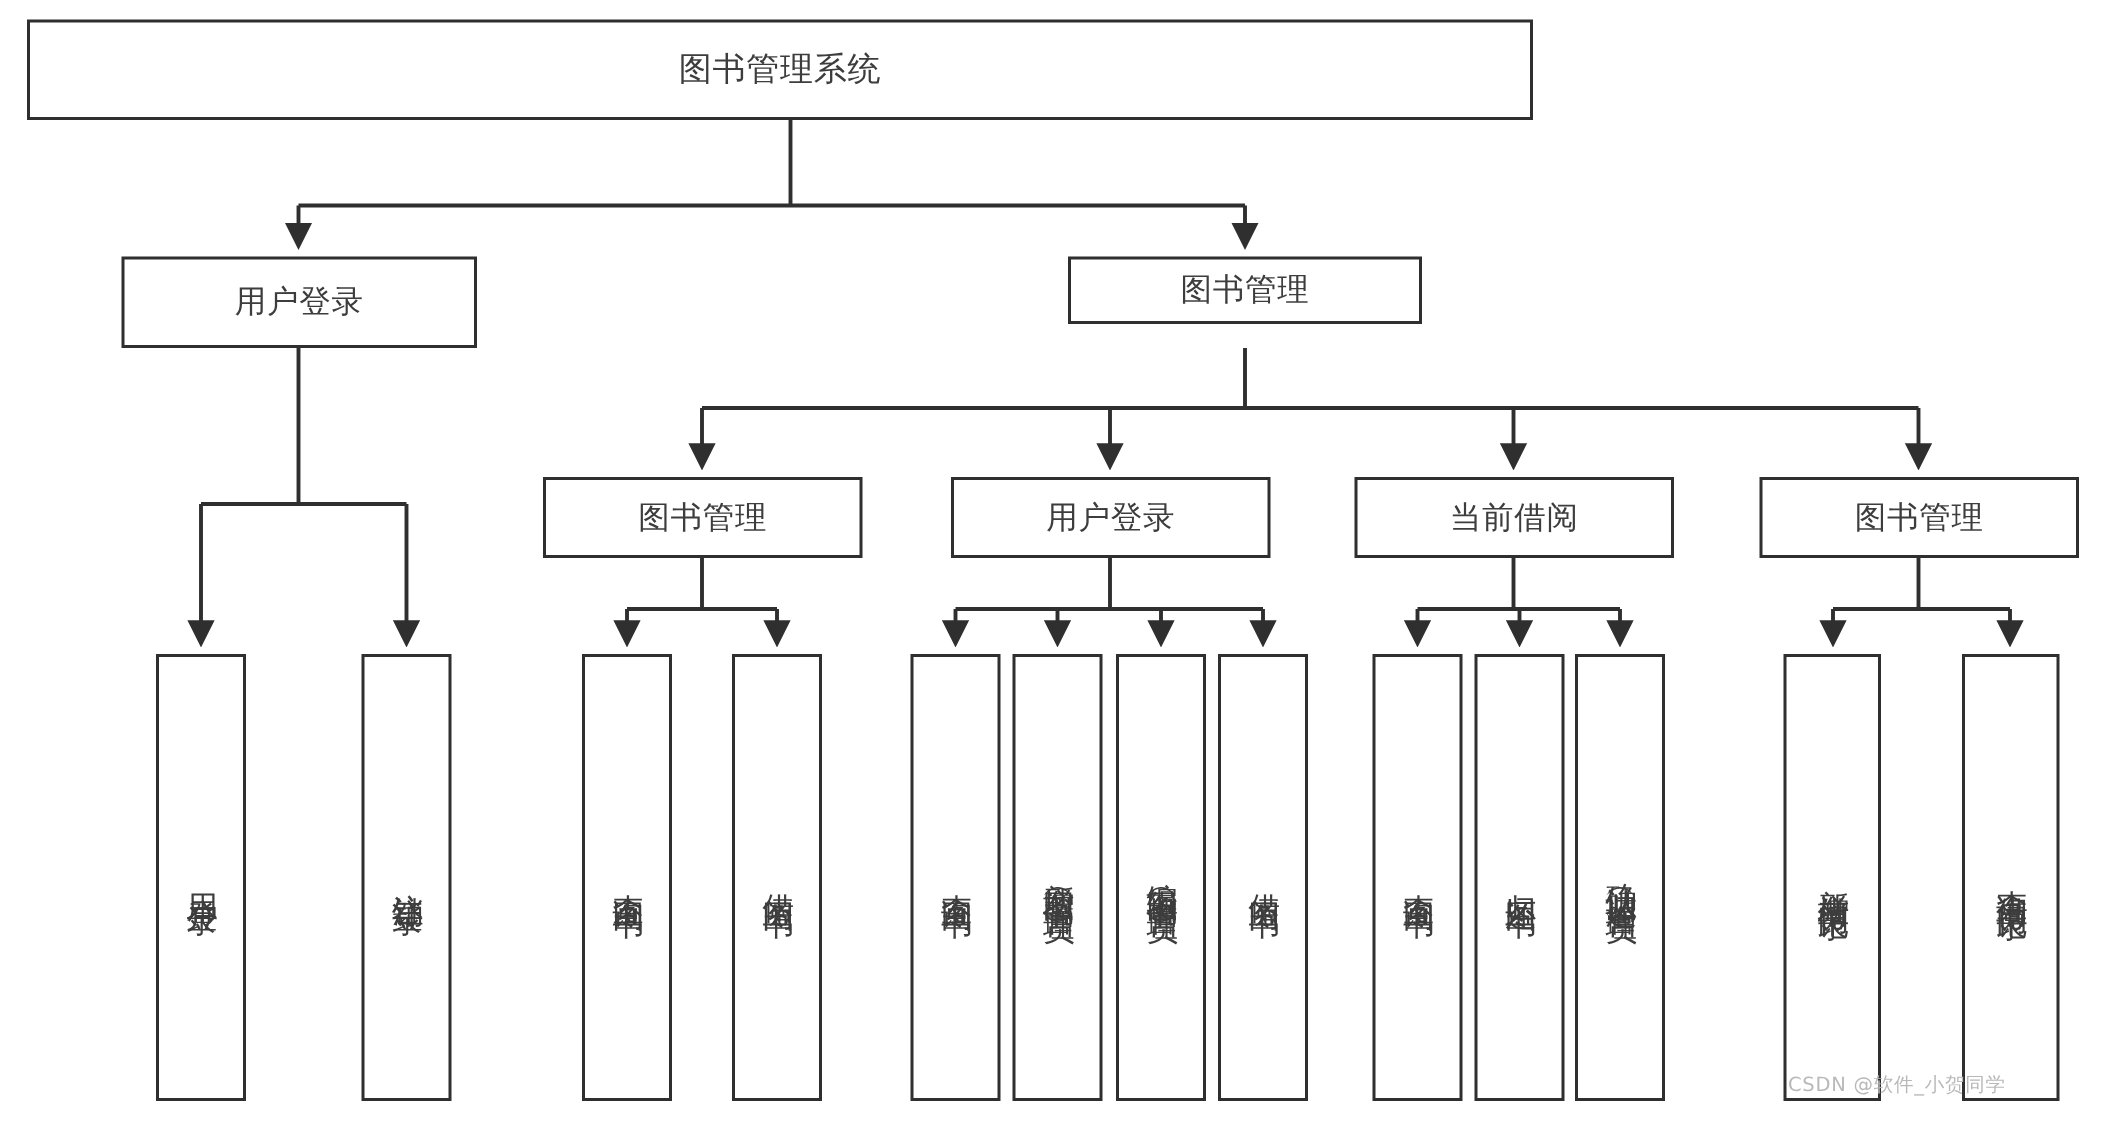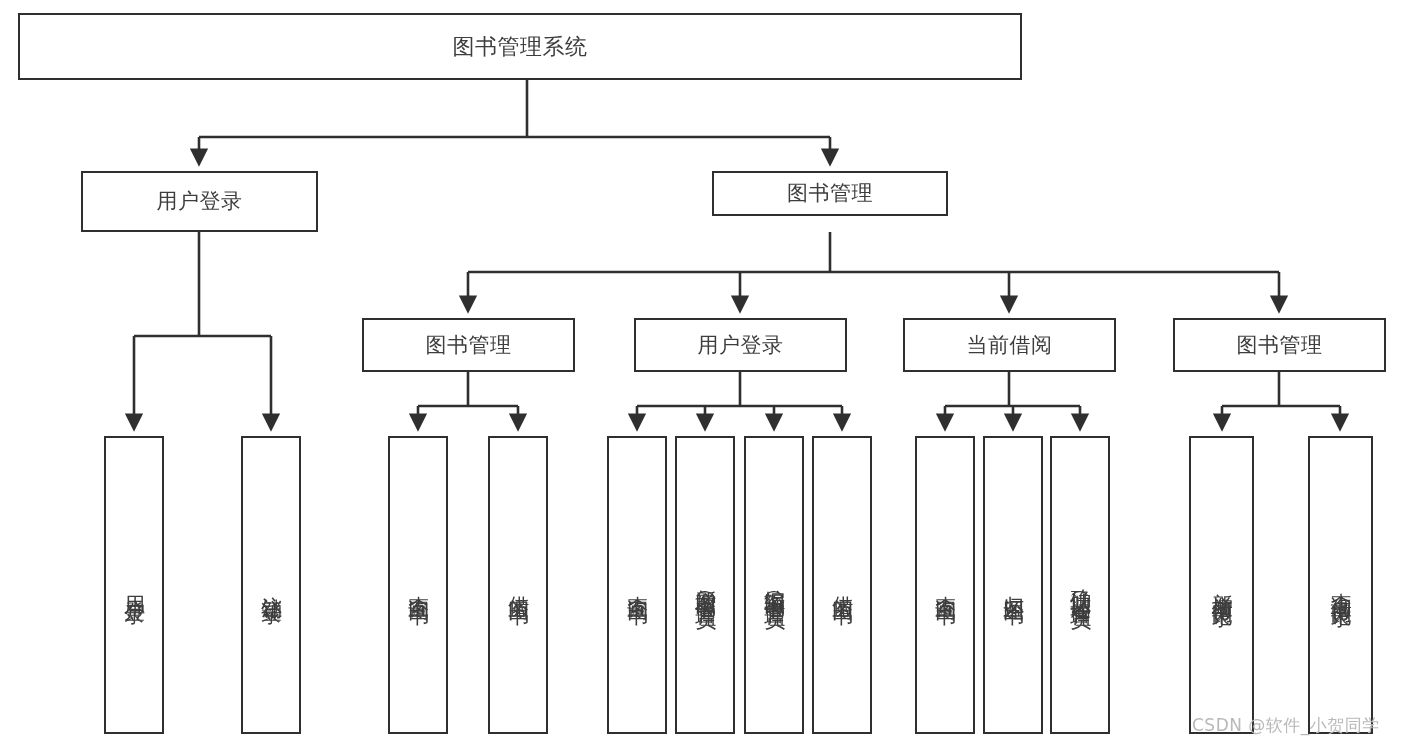--- a/index.html
+++ b/index.html
@@ -55,21 +55,21 @@
     font-size: 21px;
     line-height: 1.32;
     letter-spacing: 3px;
     white-space: normal;
     max-height: 100%;
   }
   .watermark {
     position: absolute;
     left: 1192px;
     top: 714px;
-    font-size: 17px;
+    font-size: 13px;
     color: #b9b9b9;
     letter-spacing: 0.5px;
     white-space: nowrap;
     font-family: "DejaVu Sans", "Liberation Sans", sans-serif;
   }
 </style>
 </head>
 <body>
 
 <div id="canvas">

